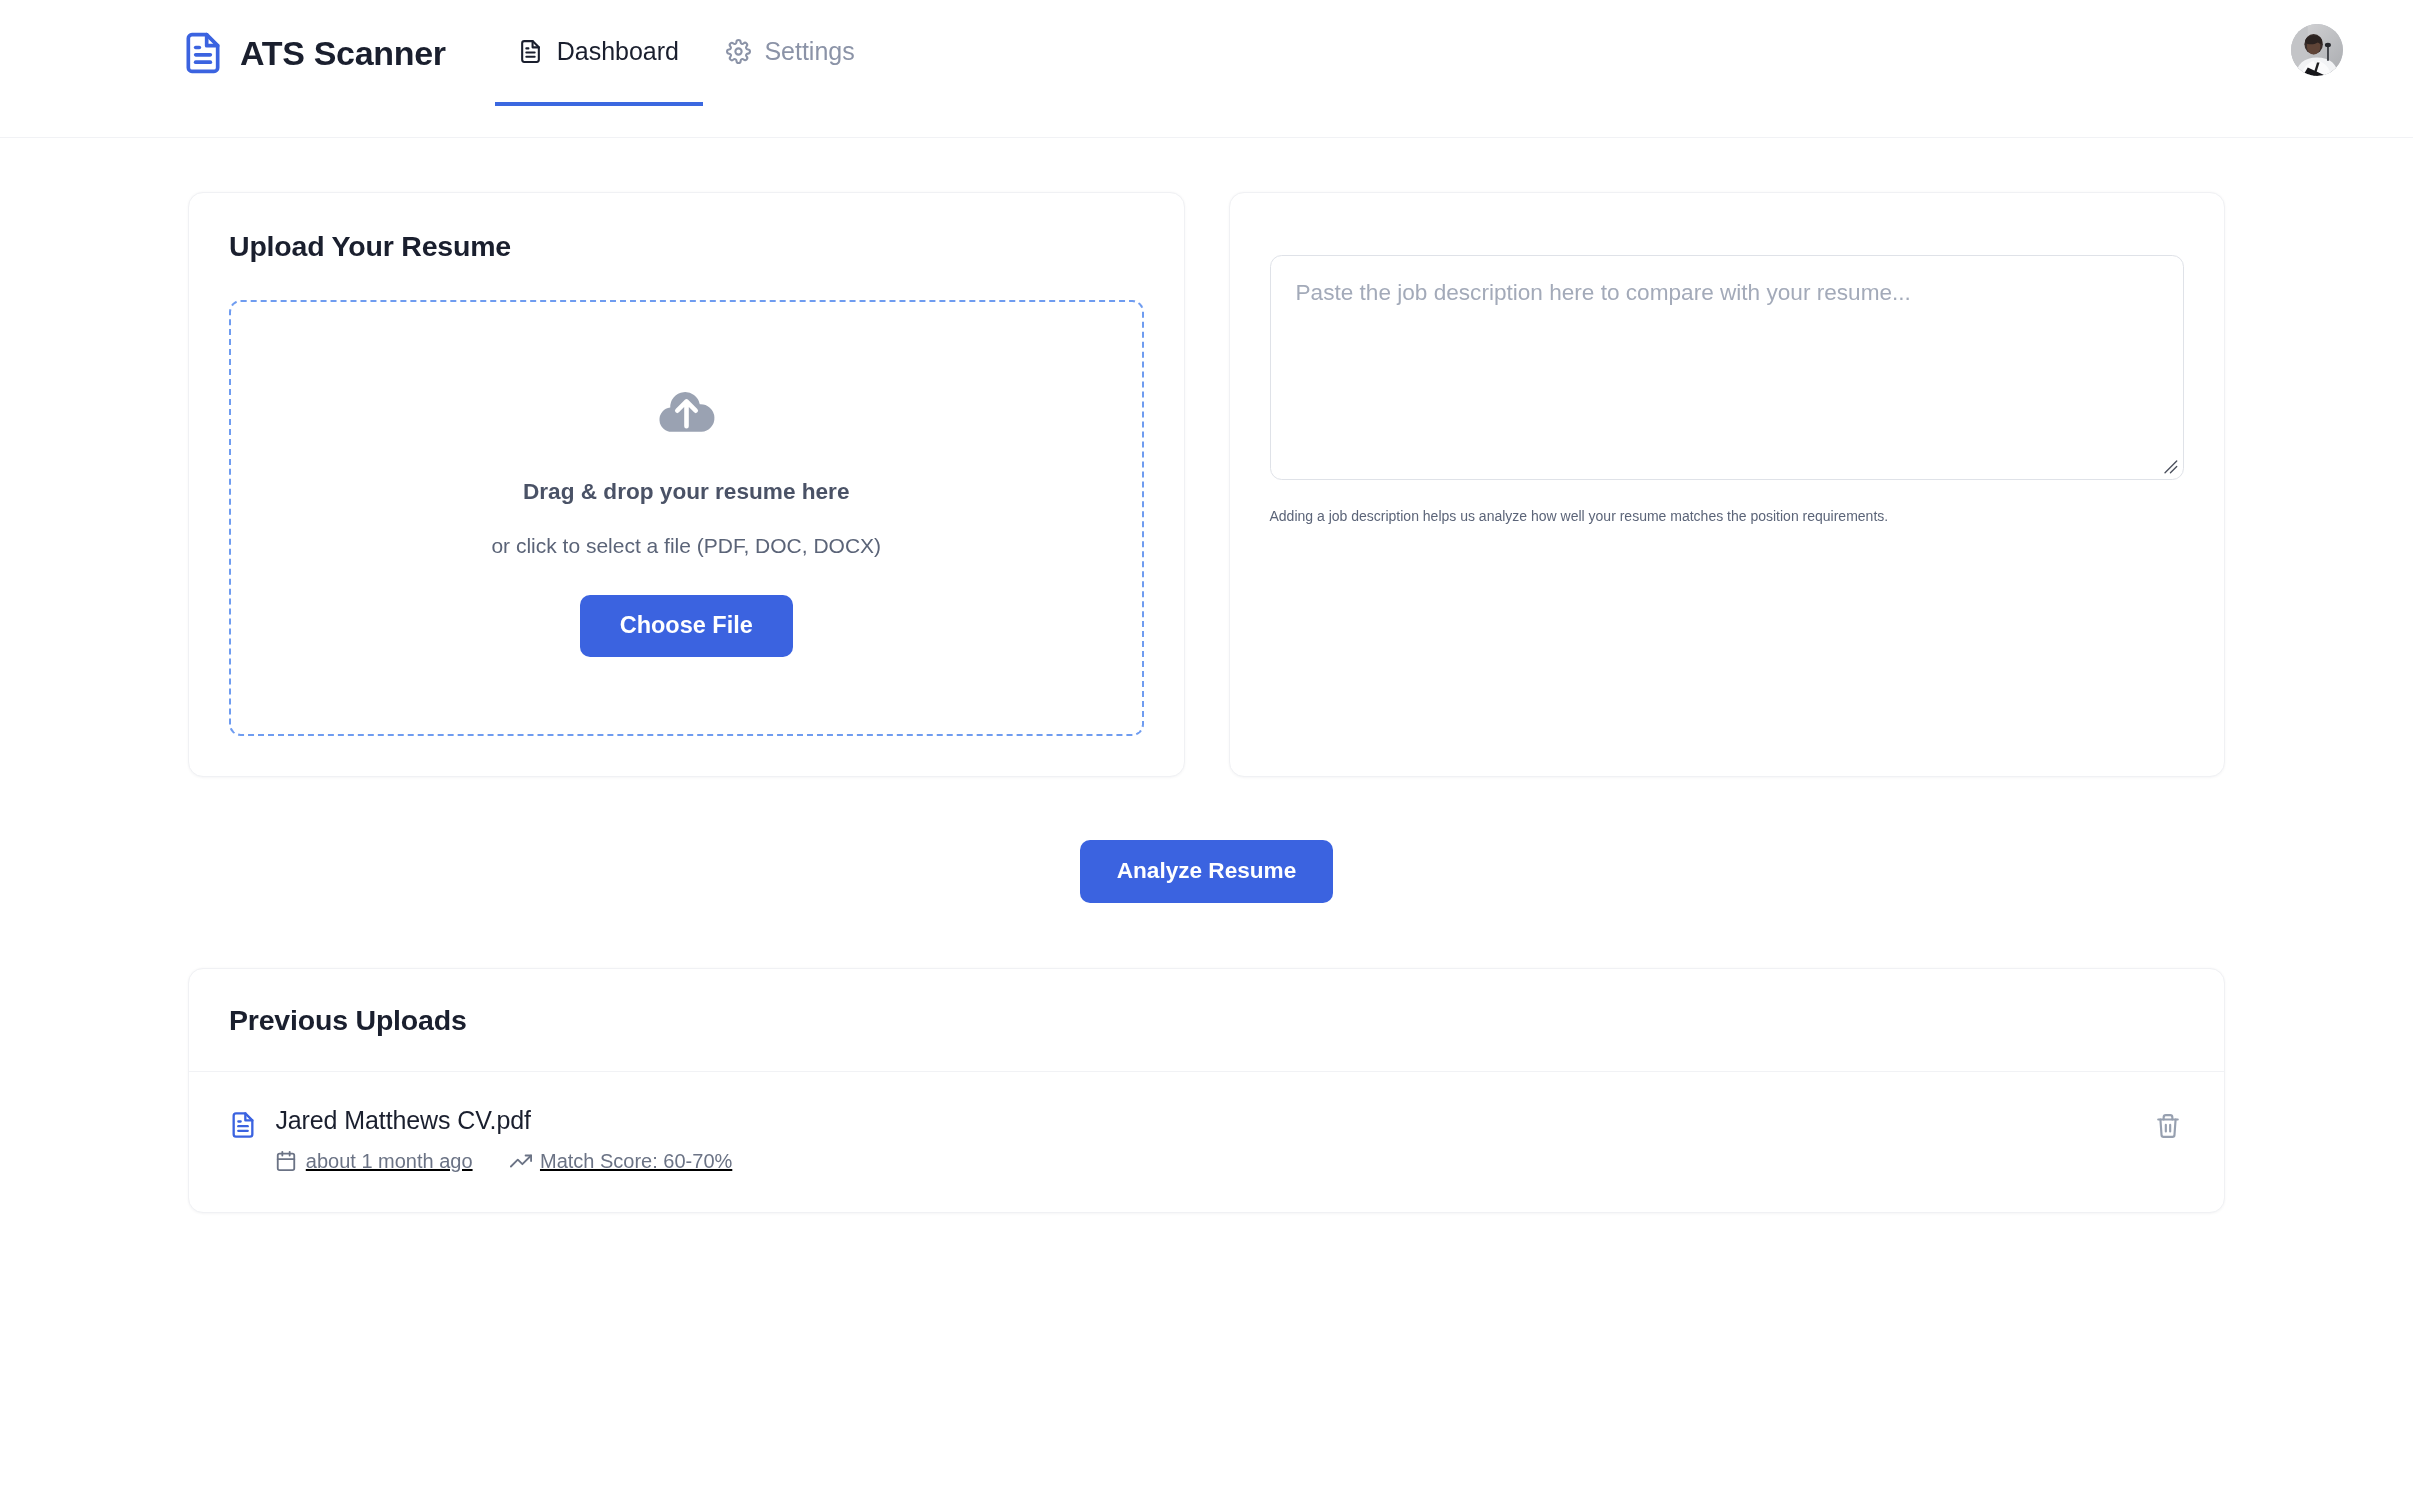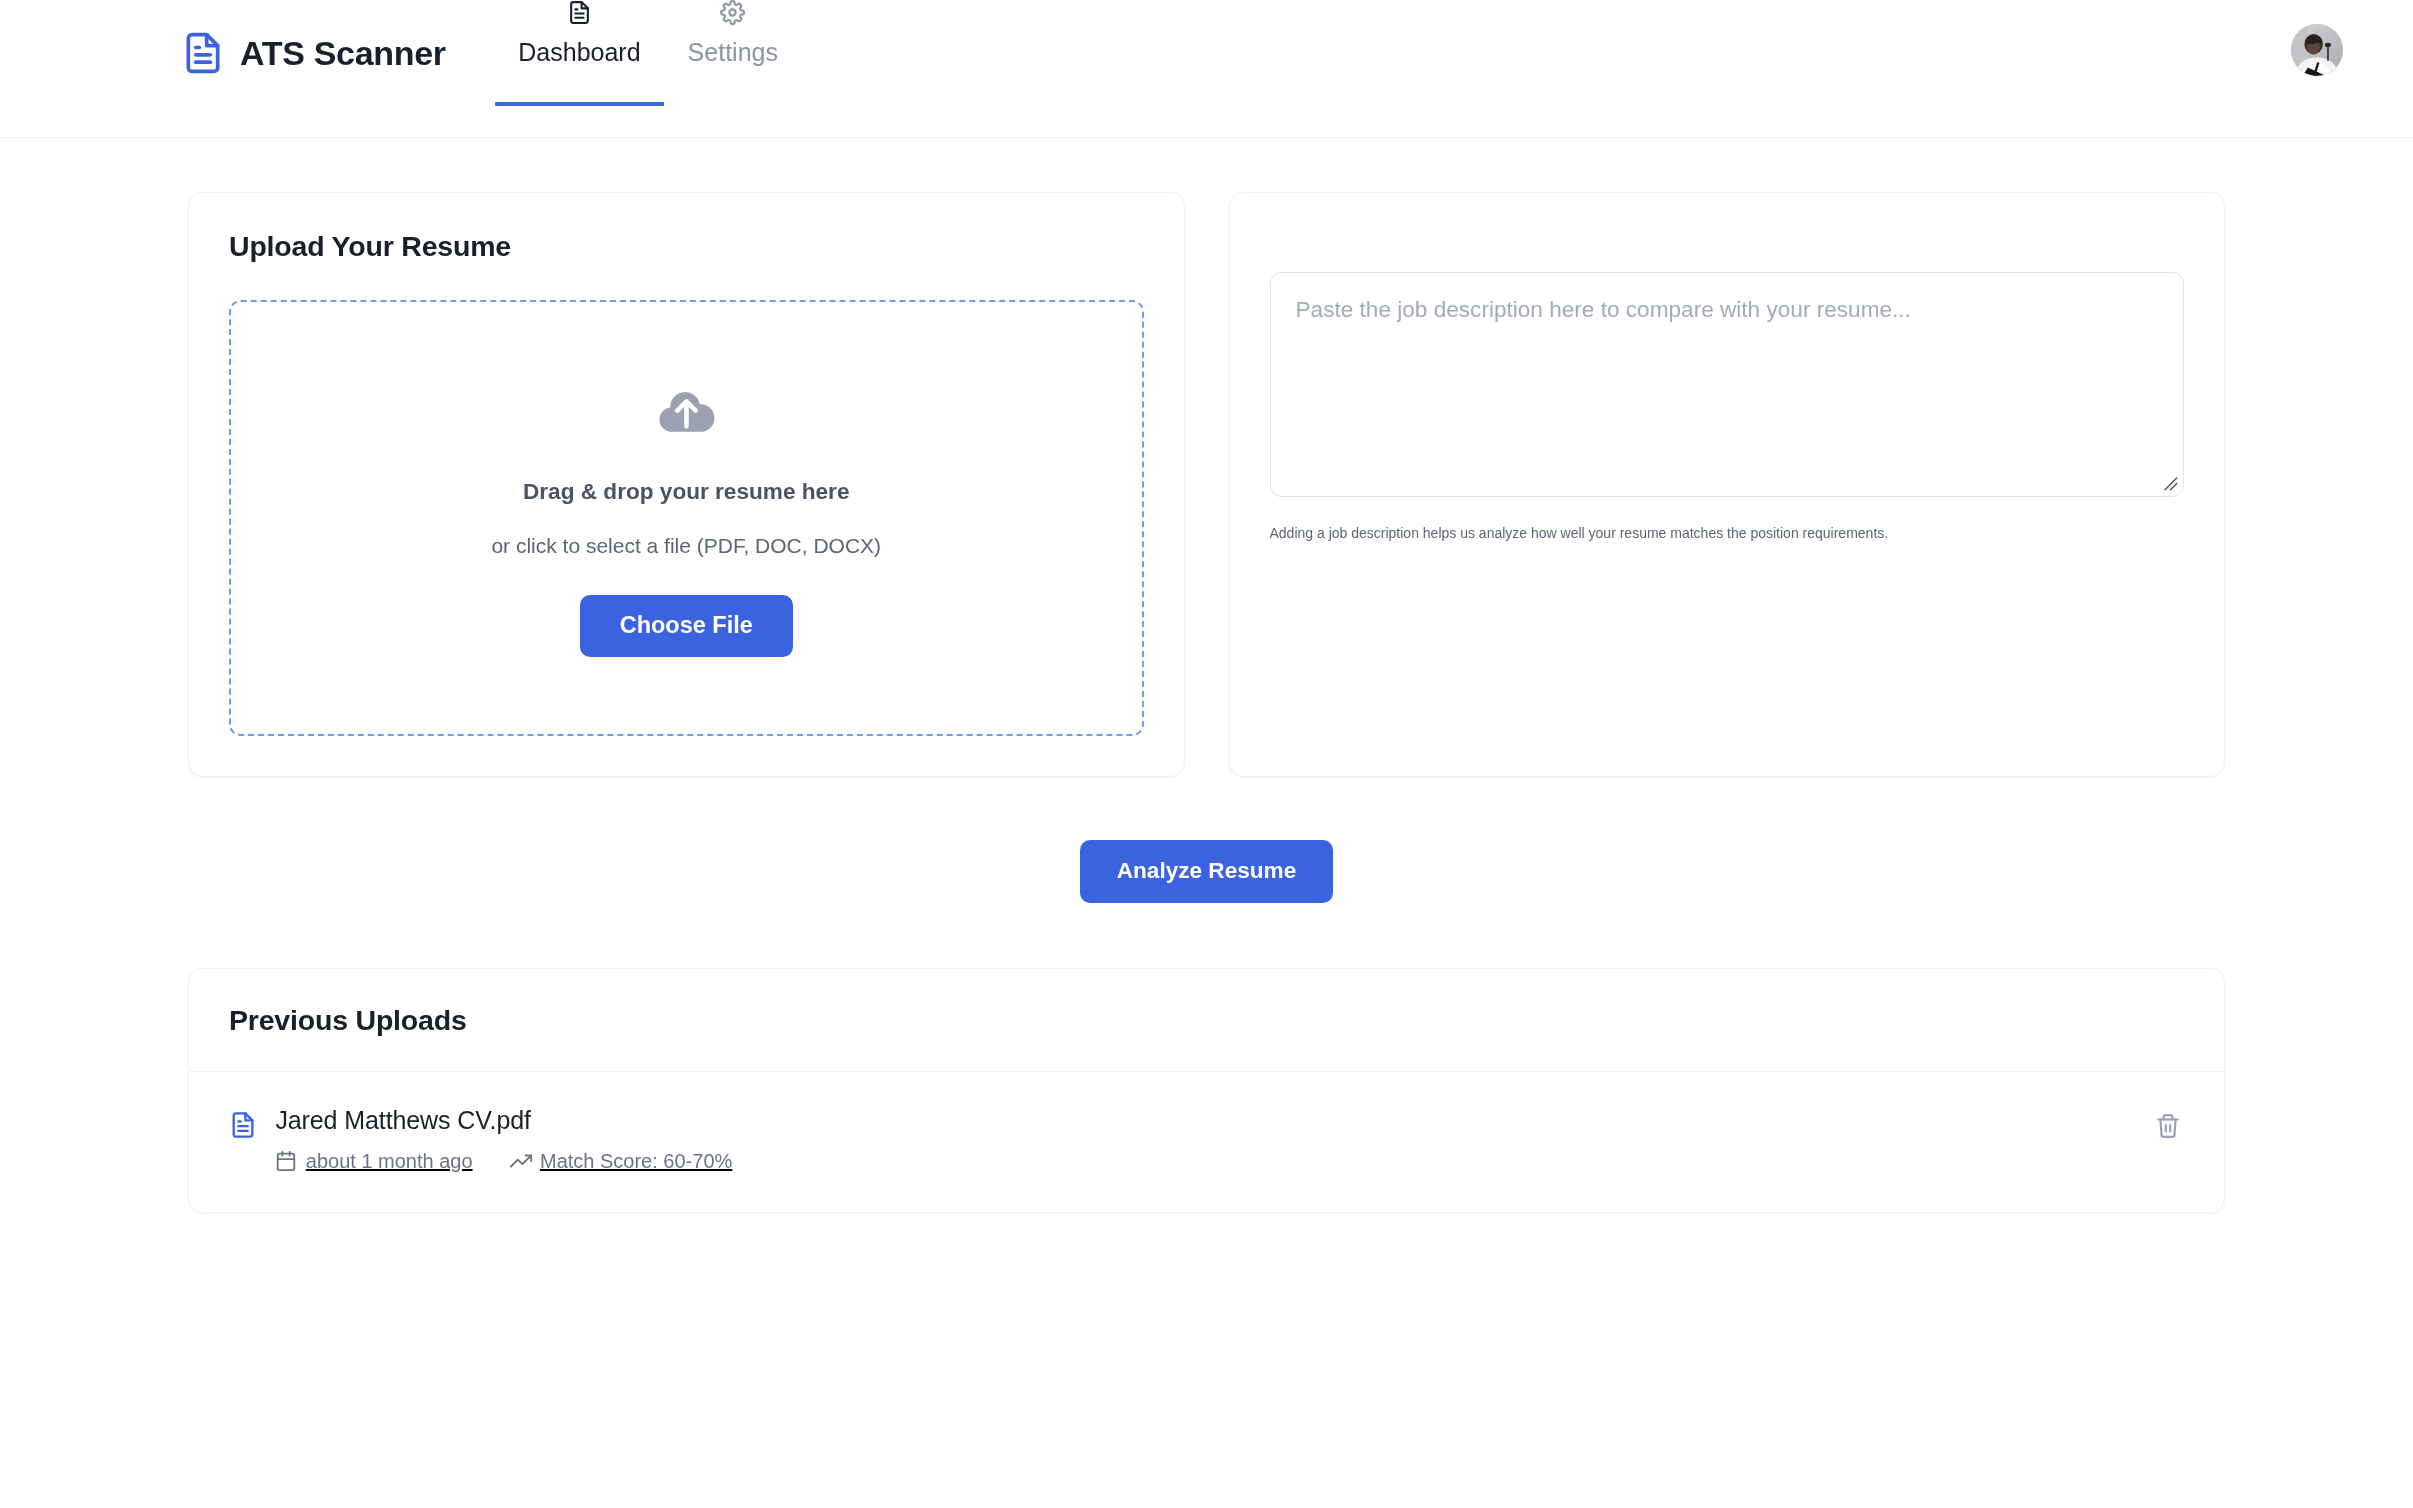--- a/index.html
+++ b/index.html
@@ -47,21 +47,20 @@
     display: flex;
     align-items: center;
     gap: 13.4px;
     padding: 0 23.5px;
     height: 106px;
     cursor: pointer;
     border-bottom: 4.2px solid transparent;
     font-size: 25px;
     color: #8b93a7;
     white-space: nowrap;
-    flex-direction: column;
   }
   .nav-item.active {
     color: #1a1f2e;
     border-bottom-color: #3b68e0;
   }
   .nav-icon { width: 25px; height: 25px; display: block; flex: none; }
 
   .avatar-wrap {
     position: absolute;
     right: 70px;
@@ -143,21 +142,21 @@
     font-size: 23.5px;
     font-weight: 700;
     margin-top: 8px;
   }
   .btn-choose {
     margin-top: 37px;
     padding: 17.6px 40px;
   }
 
   
-  .jd-textarea-wrap { position: relative; margin-top: 42px; }
+  .jd-textarea-wrap { position: relative; margin-top: 25px; }
   .jd-textarea {
     width: 100%;
     height: 225px;
     border: 1.7px solid #dfe2e8;
     border-radius: 11.7px;
     padding: 23.5px 25px;
     font-family: inherit;
     font-size: 22.6px;
     color: #1a1f2e;
     resize: none;

